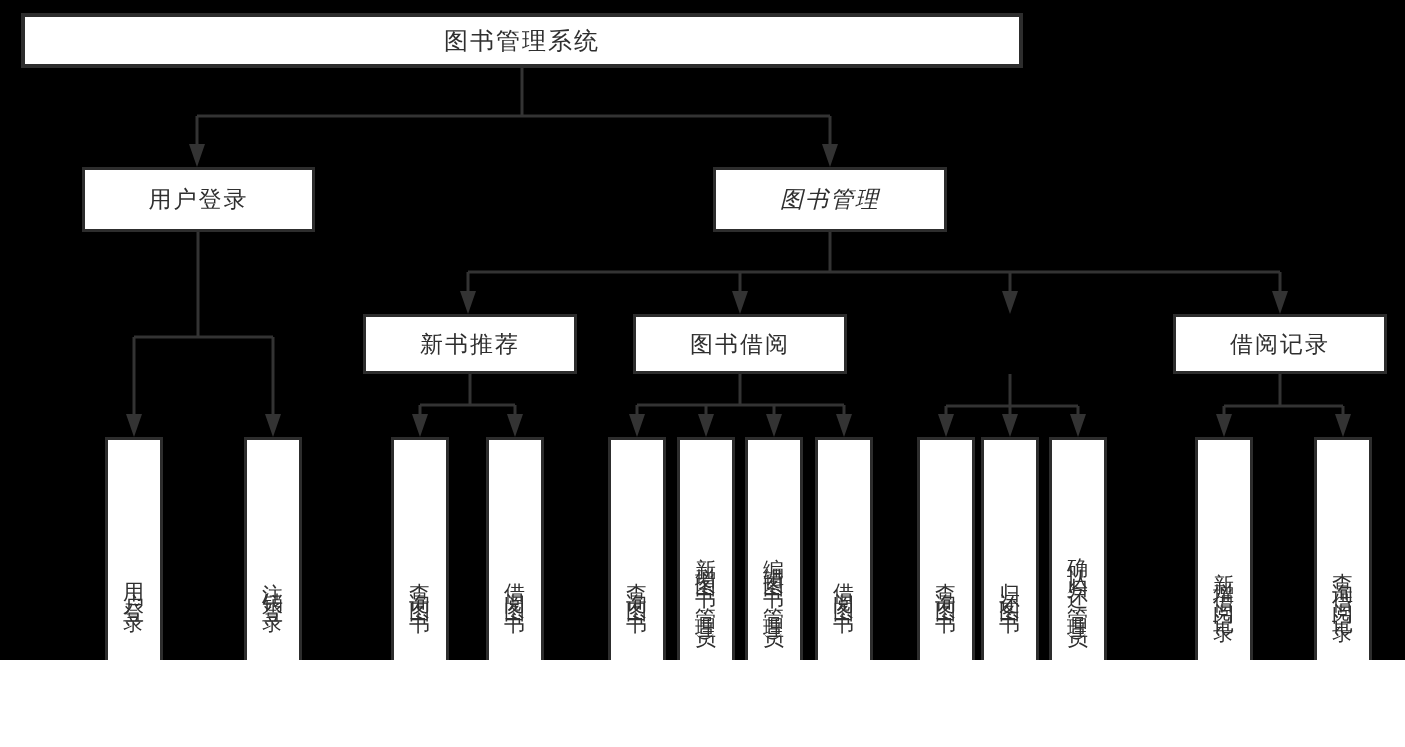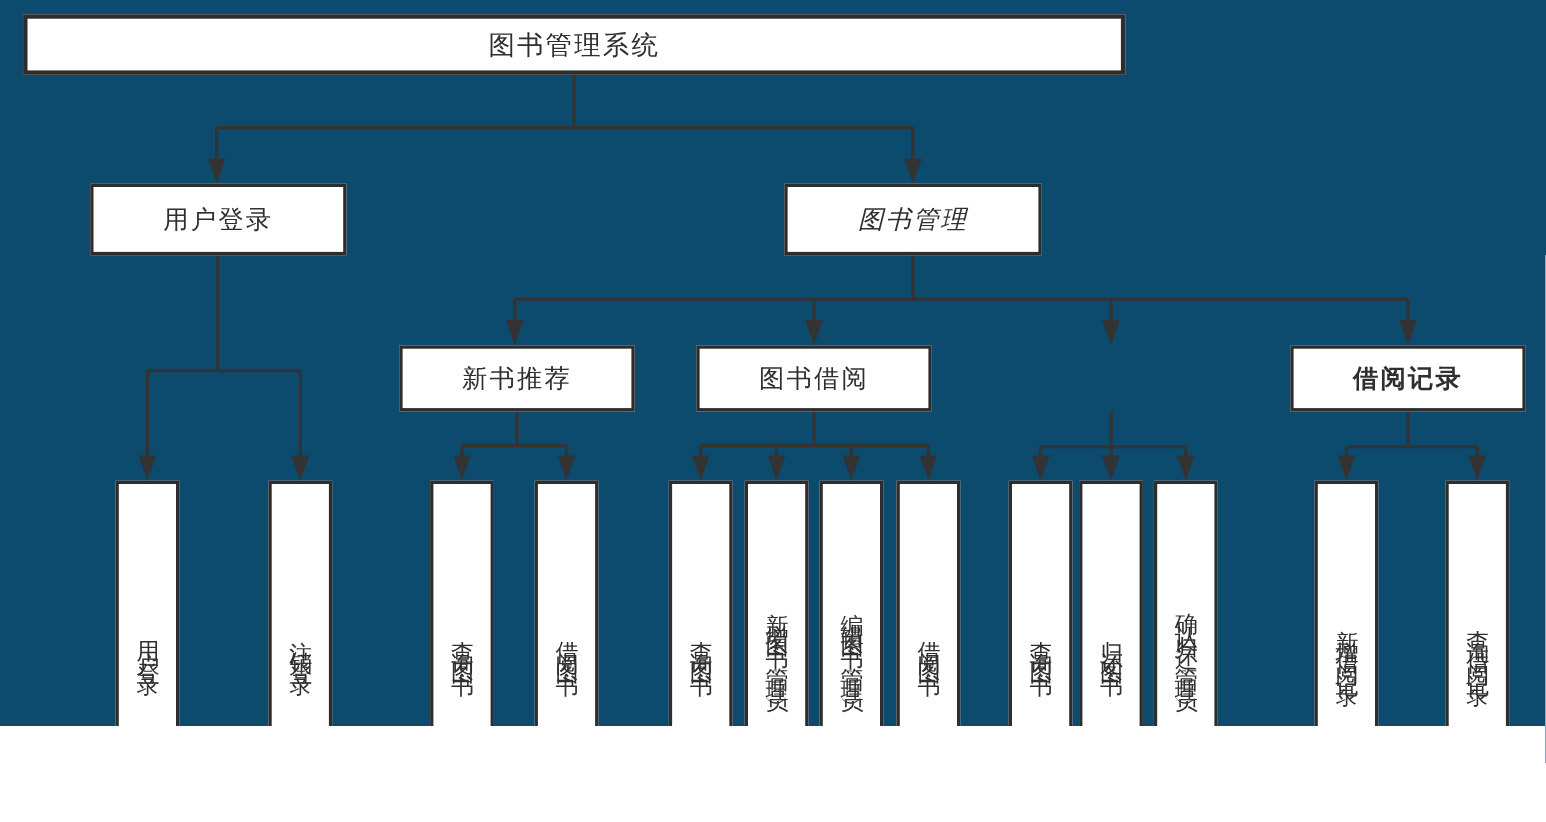--- a/index.html
+++ b/index.html
@@ -5,21 +5,21 @@
   html, body {
     margin: 0;
     padding: 0;
     background: #ffffff;
     font-family: "Liberation Sans", "DejaVu Sans", sans-serif;
   }
   .canvas {
     position: relative;
     width: 1405px;
     height: 660px;
-    background: #0c4a6e;
+    background: #000000;
     overflow: hidden;
     text-align: right;
   }
   .connectors {
     position: absolute;
     left: 0;
     top: 0;
     z-index: 1;
   }
   .node {
@@ -109,21 +109,21 @@
     </g>
   </svg>
 
   <div class="node root" style="left:21px; top:13px; width:1002px; height:55px;">图书管理系统</div>
 
   <div class="node" style="left:82px; top:167px; width:233px; height:65px;">用户登录</div>
   <div class="node" style="left:713px; top:167px; width:234px; height:65px;font-style:italic;">图书管理</div>
 
   <div class="node" style="left:633px; top:314px; width:214px; height:60px;">图书借阅</div>
   <div class="node" style="left:363px; top:314px; width:214px; height:60px;">新书推荐</div>
-  <div class="node" style="left:1173px; top:314px; width:214px; height:60px;font-weight:bold;">借阅记录</div>
+  <div class="node" style="left:1173px; top:314px; width:214px; height:60px;">借阅记录</div>
 
   <div class="leaf" style="left:105px;">
     <span>用户登录</span>
   </div>
   <div class="leaf" style="left:244px;">
     <span>注销登录</span>
   </div>
 
   <div class="leaf" style="left:391px;">
     <span>查询图书</span>

